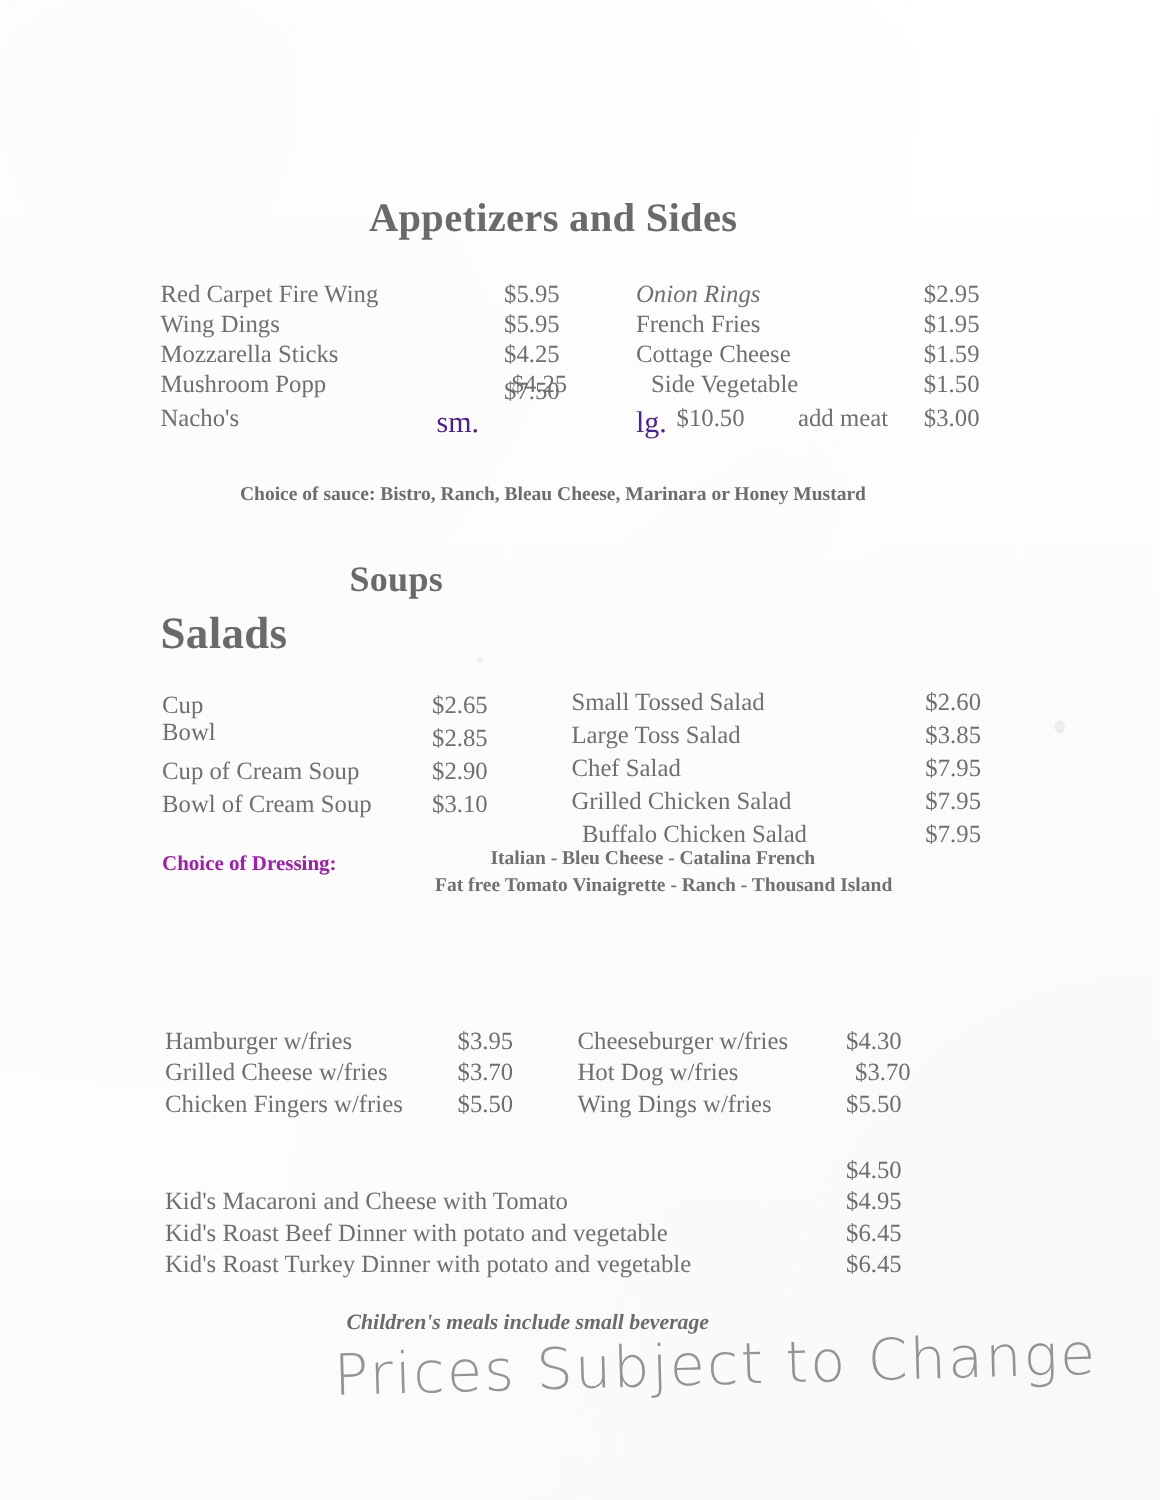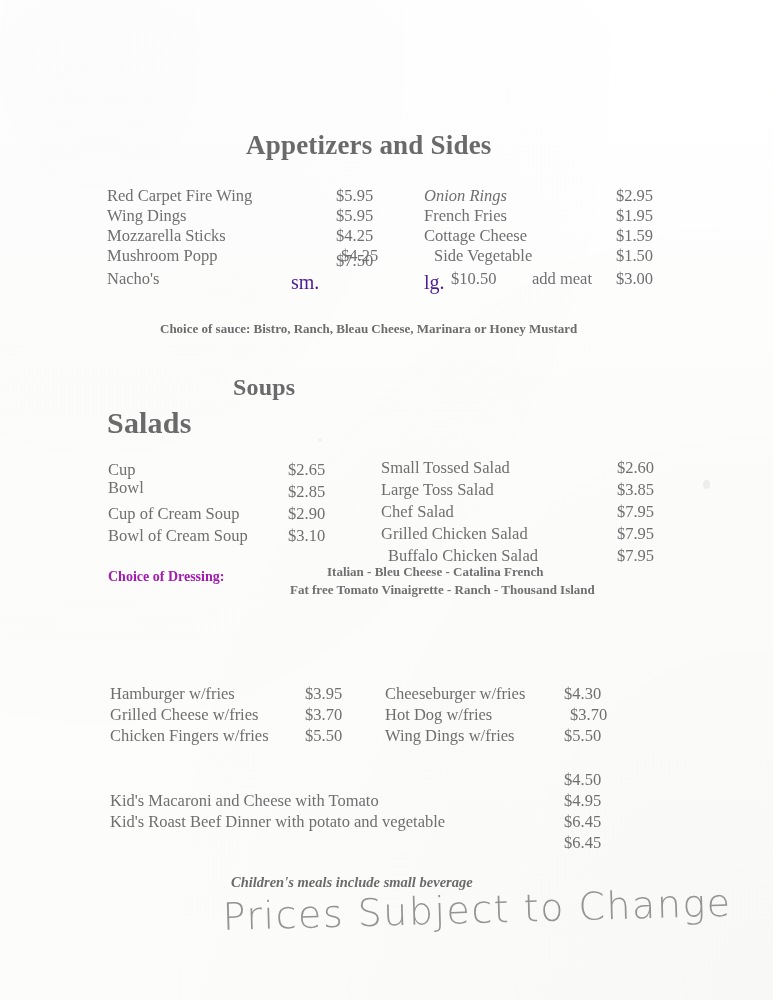--- a/index.html
+++ b/index.html
@@ -223,20 +223,21 @@
   <div class="abs item" style="left:385px; top:686px;">Cheeseburger w/fries</div>
   <div class="abs item" style="left:385px; top:707px;">Hot Dog w/fries</div>
   <div class="abs item" style="left:385px; top:728px;">Wing Dings  w/fries</div>
 
   <div class="abs price" style="left:564px; top:686px;">$4.30</div>
   <div class="abs price" style="left:570px; top:707px;">$3.70</div>
   <div class="abs price" style="left:564px; top:728px;">$5.50</div>
 
   <div class="abs item" style="left:110px; top:793px;">Kid's Macaroni and Cheese with Tomato</div>
   <div class="abs item" style="left:110px; top:814px;">Kid's Roast Beef Dinner with potato and vegetable</div>
+  <div class="abs item" style="left:110px; top:835px;">Kid's Roast Turkey Dinner with potato and vegetable</div>
 
   <div class="abs price" style="left:564px; top:772px;">$4.50</div>
   <div class="abs price" style="left:564px; top:793px;">$4.95</div>
   <div class="abs price" style="left:564px; top:814px;">$6.45</div>
   <div class="abs price" style="left:564px; top:835px;">$6.45</div>
 
   <div class="abs note-italic" style="left:231px; top:875px;">Children's meals  include  small beverage</div>
 
   <div class="abs" id="handwritten">Prices Subject to Change</div>
 

